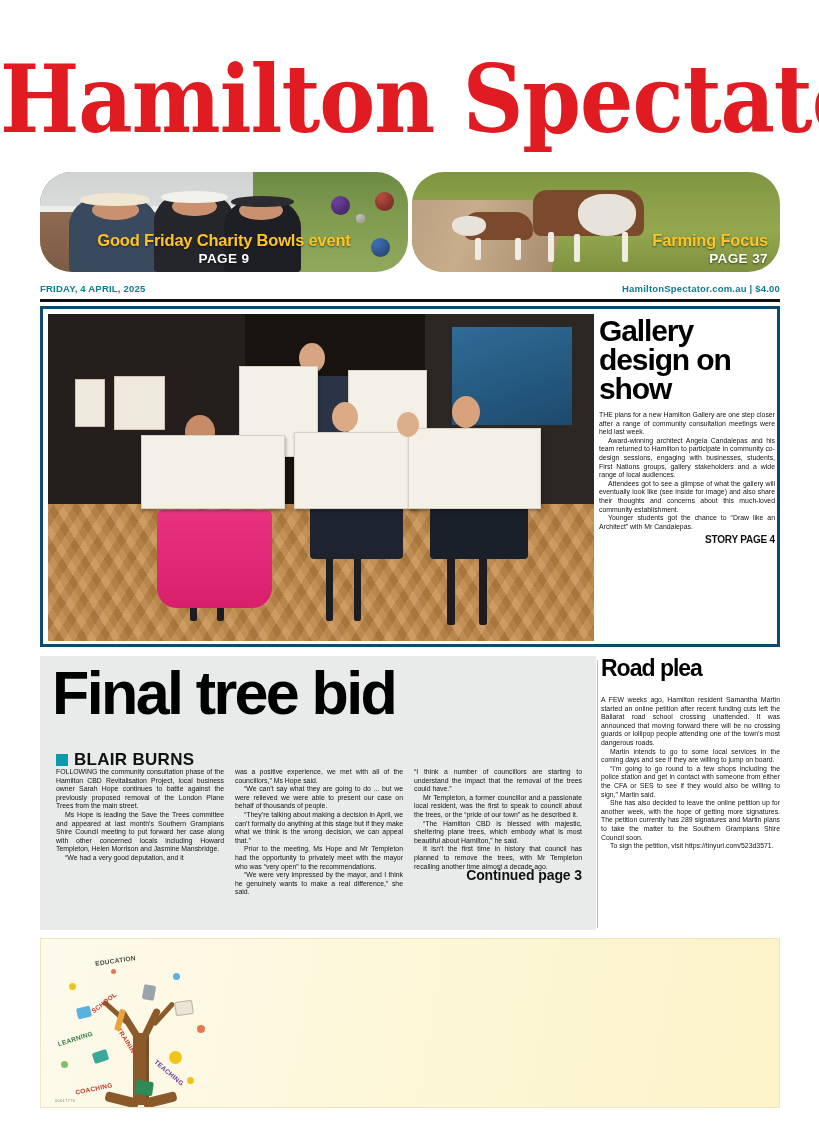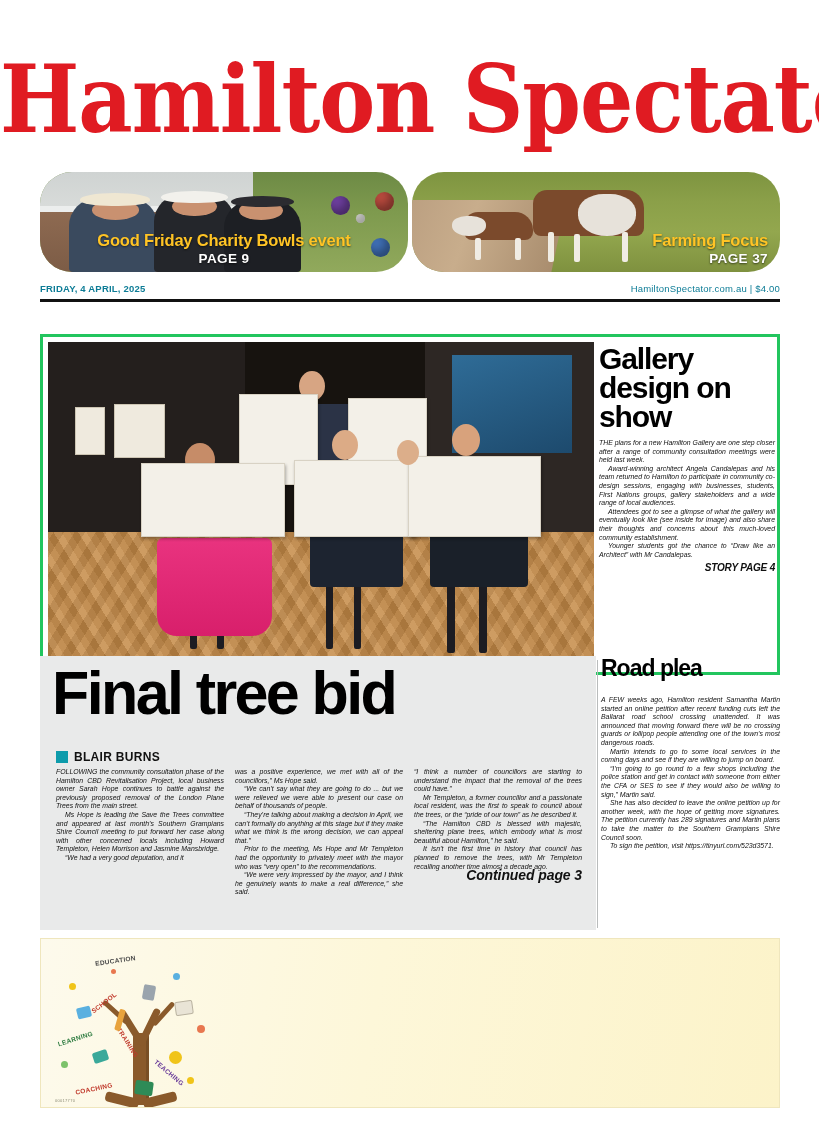--- a/index.html
+++ b/index.html
@@ -65,33 +65,33 @@
   .cow{position:absolute;background:#7b4a2c;border-radius:14px 18px 8px 8px;}
   .cow-head{position:absolute;background:#e7e2da;border-radius:44% 44% 50% 50%;}
   .cow-leg{position:absolute;background:#f0ece4;width:6px;border-radius:2px;}
 
   
   .datebar{
     position:absolute;left:40px;top:277px;width:740px;height:22px;
     display:flex;align-items:center;justify-content:space-between;
     color:#0d7c96;font-size:9.5px;font-weight:700;letter-spacing:.2px;
   }
-  .datebar .right{font-weight:400;}
+  .datebar .right{font-weight:700;}
   .rule-heavy{position:absolute;left:40px;top:299px;width:740px;height:3px;background:#111;}
 
   
-  .lead{position:absolute;left:40px;top:306px;width:740px;height:341px;border:3px solid #22c55e;box-sizing:border-box;background:#fff;margin-top:28px;}
+  .lead{position:absolute;left:40px;top:306px;width:740px;height:341px;border:3px solid #0c4a6e;box-sizing:border-box;background:#fff;}
   .lead-photo{position:absolute;left:5px;top:5px;width:546px;height:327px;overflow:hidden;background:#2b2725;}
   .lead-side{position:absolute;left:556px;top:5px;width:176px;height:327px;}
   .gal-head{
     font-size:30px;line-height:29px;font-weight:700;color:#000;
     letter-spacing:-1.1px;margin:2px 0 8px 0;
     font-family:"Liberation Sans", sans-serif;
   }
-  .body-col{font-size:6.9px;line-height:8.6px;color:#111;text-align:justify;font-family:"Liberation Sans", sans-serif;font-style:italic;}
+  .body-col{font-size:6.9px;line-height:8.6px;color:#111;text-align:justify;font-family:"Liberation Sans", sans-serif;}
   .body-col p{margin:0;text-indent:9px;}
   .body-col p.lead-p{text-indent:0;}
   .story-ref{font-size:10px;font-weight:700;text-align:right;margin-top:5px;letter-spacing:-.2px;}
 
   
   .gal-scene{position:absolute;inset:0;}
   .g-wallL{position:absolute;left:0;top:0;width:36%;height:66%;background:#241f1d;}
   .g-wallmid{position:absolute;left:36%;top:0;width:33%;height:58%;background:#17130f;}
   .g-wallR{position:absolute;left:69%;top:0;width:31%;height:60%;background:#2d2724;}
   .g-win{position:absolute;right:4%;top:4%;width:22%;height:30%;background:linear-gradient(160deg,#2f6c97,#1d4a6d);}
@@ -105,21 +105,21 @@
   .g-legs{position:absolute;background:#1c1c22;border-radius:2px;}
 
   
   .tree{position:absolute;left:40px;top:656px;width:556px;height:274px;background:#e9eaea;}
   .tree-head{
     position:absolute;left:12px;top:6px;width:536px;
     font-size:61px;line-height:62px;font-weight:700;letter-spacing:-2.6px;color:#000;
   }
   .byline{position:absolute;left:16px;top:94px;display:flex;align-items:center;gap:6px;}
   .byline-sq{width:12px;height:12px;background:#0d9bab;}
-  .byline-name{font-size:12px;font-weight:700;letter-spacing:.3px;color:#111;}
+  .byline-name{font-size:17px;font-weight:700;letter-spacing:.3px;color:#111;}
   .tree-cols{position:absolute;left:16px;top:112px;width:528px;display:flex;gap:11px;}
   .tree-cols .col{width:168px;}
   .cont-ref{font-size:14px;font-weight:700;text-align:right;letter-spacing:-.1px;}
 
   
   .road-plea{position:absolute;left:601px;top:656px;width:179px;height:274px;}
   .rp-head{font-size:23px;line-height:24px;font-weight:700;letter-spacing:-1px;color:#000;margin-bottom:16px;}
 
   .vrule{position:absolute;left:597px;top:660px;width:1px;height:268px;background:#b9bcbc;}
 

